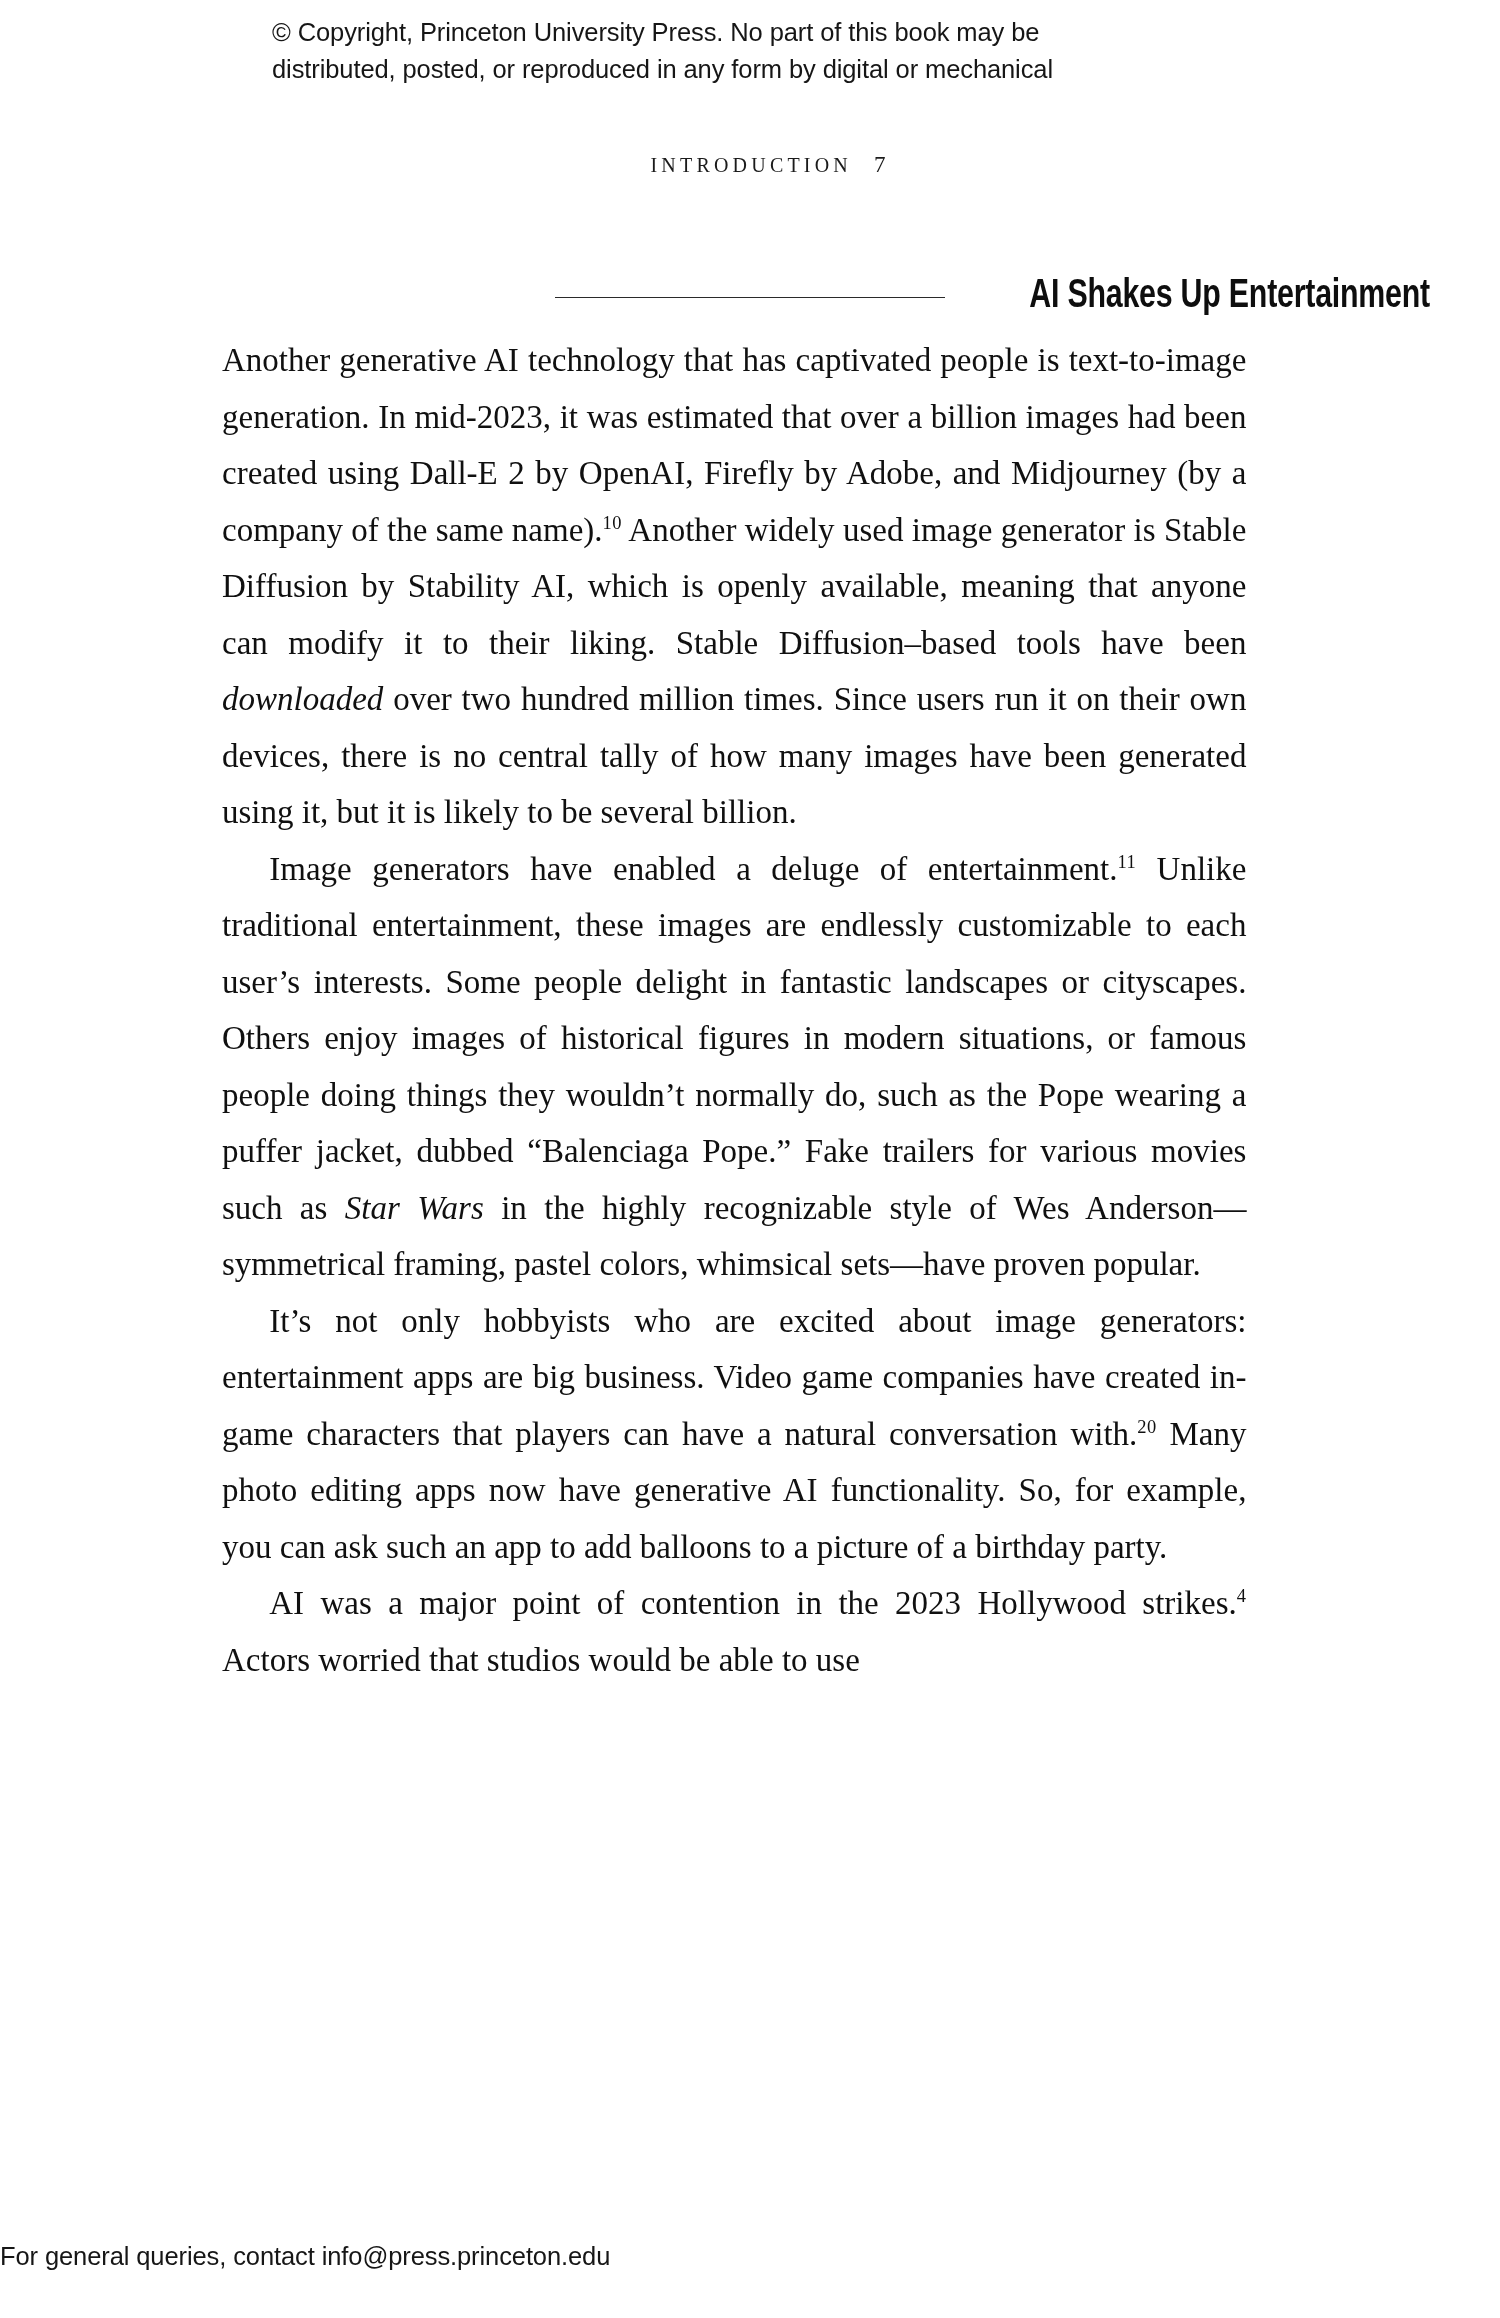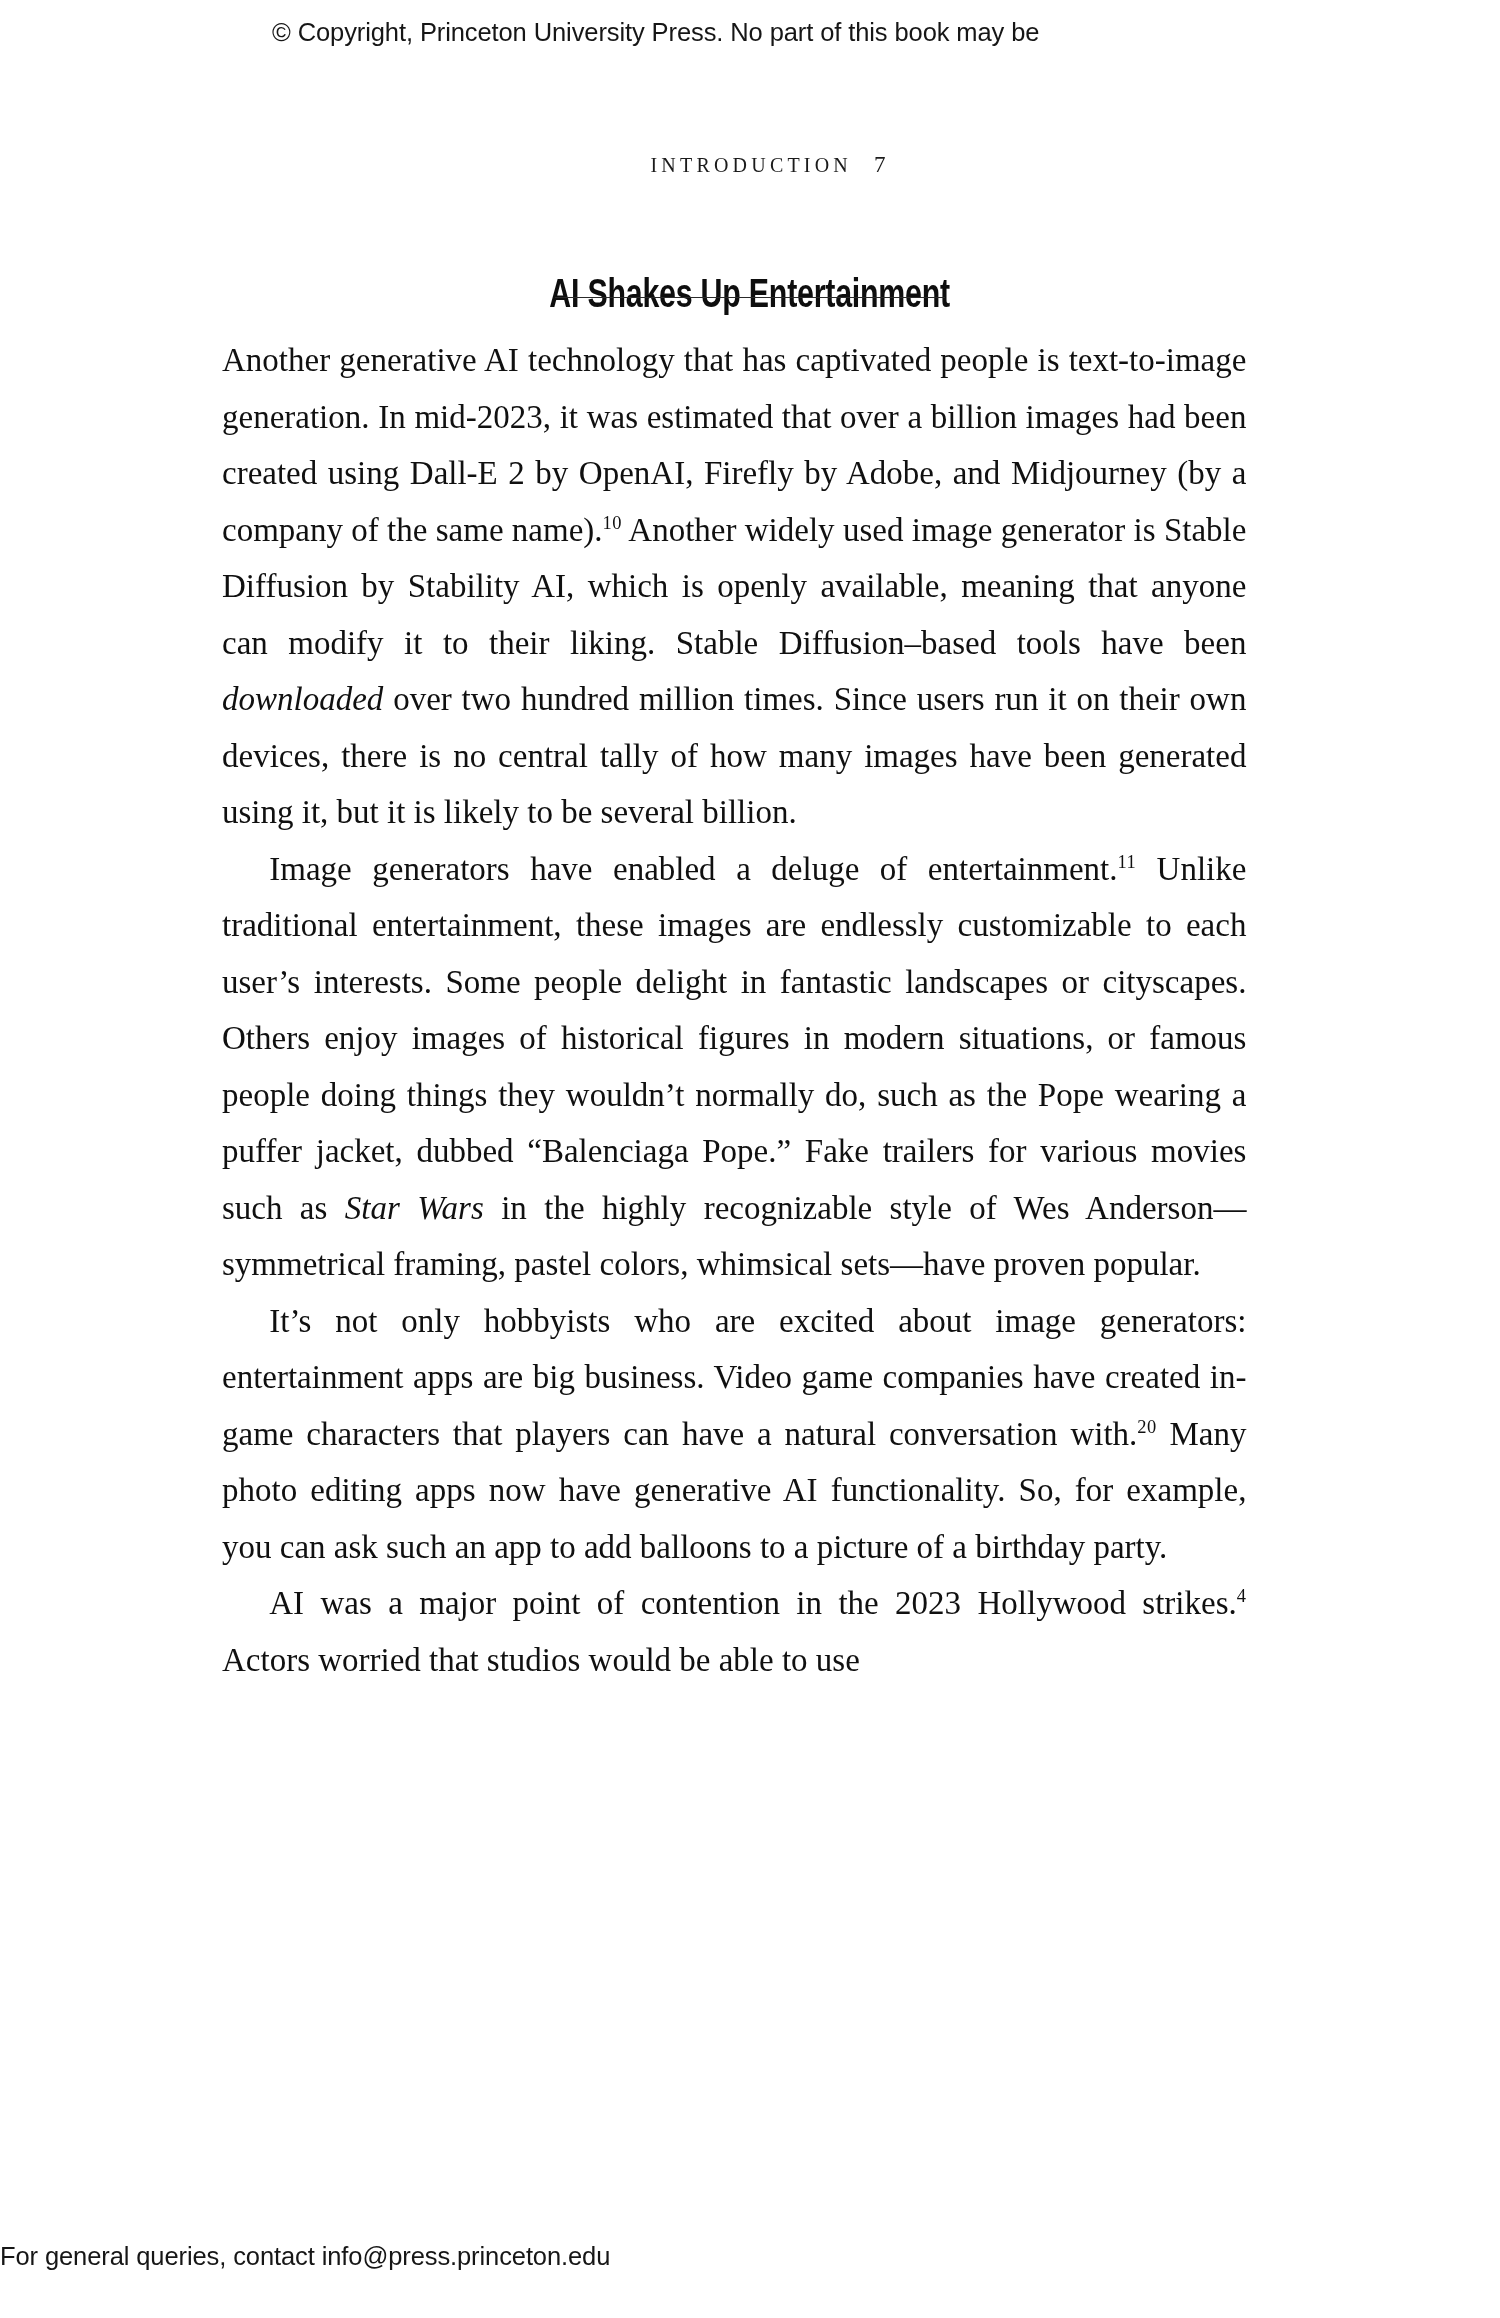--- a/index.html
+++ b/index.html
@@ -53,21 +53,21 @@
     letter-spacing: 0;
     font-size: 23px;
   }
 
   
   .section-heading-wrap {
     position: absolute;
     left: 0;
     top: 236px;
     width: 1500px;
-    text-align: center;
+    text-align: right;
   }
   .section-heading {
     display: inline-block;
     font-family: "Liberation Sans Narrow", "Liberation Sans", "DejaVu Sans Condensed", sans-serif;
     font-weight: 700;
     font-size: 41px;
     line-height: 46px;
     letter-spacing: -0.3px;
     color: #0e0e0e;
     transform: scaleX(0.74);
@@ -132,20 +132,21 @@
     letter-spacing: -0.1px;
   }
 </style>
 </head>
 <body>
 
 <div class="page">
 
   <div class="copyright">
     <span class="cline">© Copyright, Princeton University Press. No part of this book may be</span>
+    <span class="cline">distributed, posted, or reproduced in any form by digital or mechanical</span>
   </div>
 
   <div class="running-head">
     <span class="rh-label">INTRODUCTION</span><span class="rh-folio">7</span>
   </div>
 
   <div class="section-heading-wrap">
     <h2 class="section-heading">AI Shakes Up Entertainment</h2>
   </div>
   <div class="section-rule"></div>

